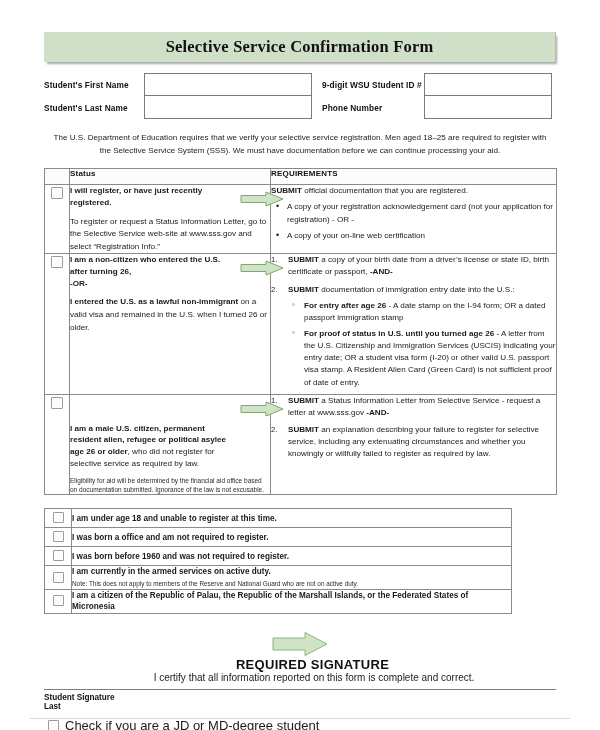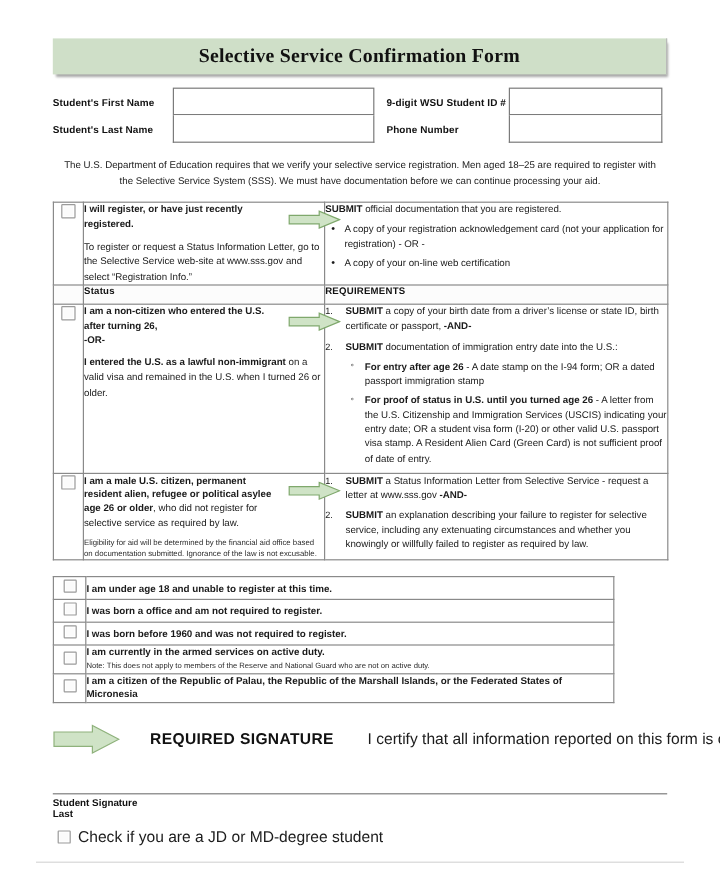--- a/index.html
+++ b/index.html
@@ -251,36 +251,37 @@
     margin-top: 2px;
     color: #2b2b2b;
   }
 
   
   .sig-wrap {
     margin-top: 17px;
     display: flex;
     align-items: center;
     height: 26px;
+    flex-direction: column;
   }
   .arrow-lg {
     width: 56px;
     height: 26px;
     flex: none;
   }
   .sig-title {
     font-size: 13px;
     font-weight: bold;
     margin-left: 25px;
     letter-spacing: 0.3px;
     color: #111;
     white-space: nowrap;
   }
   .sig-certify {
-    font-size: 13px;
+    font-size: 10px;
     margin-left: 28px;
     color: #1c1c1c;
     white-space: nowrap;
   }
 
   .sig-line {
     margin-top: 32px;
     border-top: 1px solid #7d7d7d;
     height: 0;
   }
@@ -341,45 +342,45 @@
     <div class="intro">The U.S. Department of Education requires that we verify your selective service registration. Men aged 18–25 are required to register with the Selective Service System (SSS). We must have documentation before we can continue processing your aid.</div>
 
     <table class="tbl">
       <colgroup>
         <col class="c-chk">
           <col class="c-stat">
           <col class="c-req">
       </colgroup>
       <tbody>
           <tr>
+        <th class="th-cell th-chk"></th>
+        <th class="th-cell">Status</th>
+        <th class="th-cell">REQUIREMENTS</th>
+      </tr>
+
+      <tr>
         <td class="cell-chk">
           <span class="cbx"></span>
         </td>
         <td class="cell-stat">
           <div class="stat-head">I will register, or have just recently registered.</div>
           <div class="stat-sub">To register or request a Status Information Letter, go to the Selective Service web-site at www.sss.gov and select “Registration Info.”</div>
           <svg class="arrow-sm" viewBox="0 0 44 16">
             <polygon points="1,4.5 26,4.5 26,1 43,8 26,15 26,11.5 1,11.5" fill="#cfe3c6" stroke="#7fa86c" stroke-width="1"></polygon>
           </svg>
         </td>
         <td class="cell-req">
           <div class="req-lead">
             <span class="b">SUBMIT</span><span> official documentation that you are registered.</span>
           </div>
           <ul class="bl">
             <li>A copy of your registration acknowledgement card (not your application for registration) - OR -</li>
             <li>A copy of your on-line web certification</li>
           </ul>
         </td>
-      </tr>
-
-      <tr>
-        <th class="th-cell th-chk"></th>
-        <th class="th-cell">Status</th>
-        <th class="th-cell">REQUIREMENTS</th>
       </tr>
 
       <tr>
         <td class="cell-chk">
           <span class="cbx"></span>
         </td>
         <td class="cell-stat">
           <div class="stat-head">I am a non-citizen who entered the U.S. after turning 26,</div>
           <div class="stat-head">-OR-</div>
           <div class="stat-sub">
@@ -407,21 +408,21 @@
             </li>
           </ol>
         </td>
       </tr>
 
       <tr>
         <td class="cell-chk">
           <span class="cbx"></span>
         </td>
         <td class="cell-stat">
-          <div class="stat-head" style="padding-right:40px;">
+          <div class="stat-head" style="padding-right:40px;margin-top:28px;">
             <span class="b">I am a male U.S. citizen, permanent resident alien, refugee or political asylee age 26 or older</span><span style="font-weight:normal">, who did not register for selective service as required by law.</span>
           </div>
           <div class="stat-fine">Eligibility for aid will be determined by the financial aid office based on documentation submitted. Ignorance of the law is not excusable.</div>
           <svg class="arrow-sm" viewBox="0 0 44 16">
             <polygon points="1,4.5 26,4.5 26,1 43,8 26,15 26,11.5 1,11.5" fill="#cfe3c6" stroke="#7fa86c" stroke-width="1"></polygon>
           </svg>
         </td>
         <td class="cell-req">
           <ol class="nl">
             <li>

